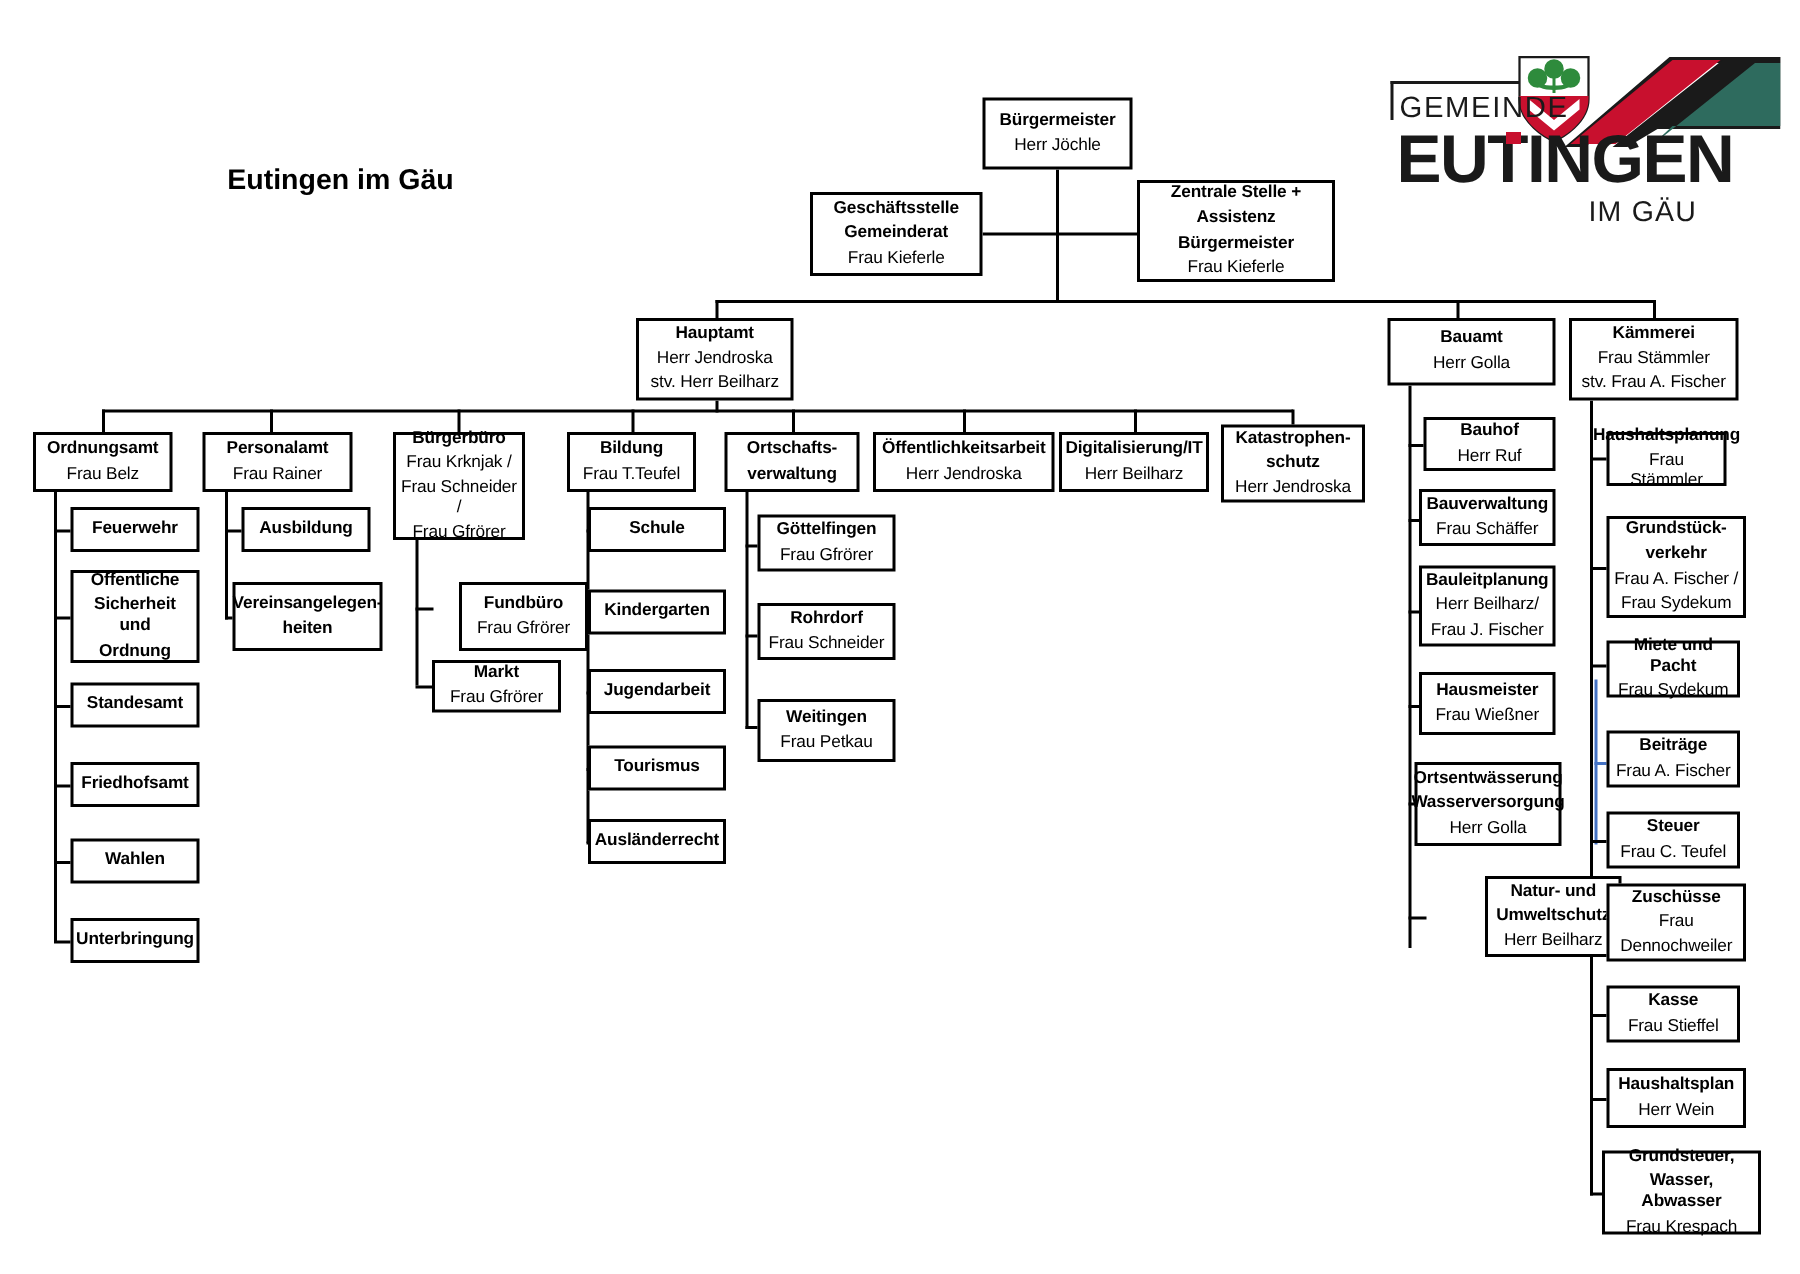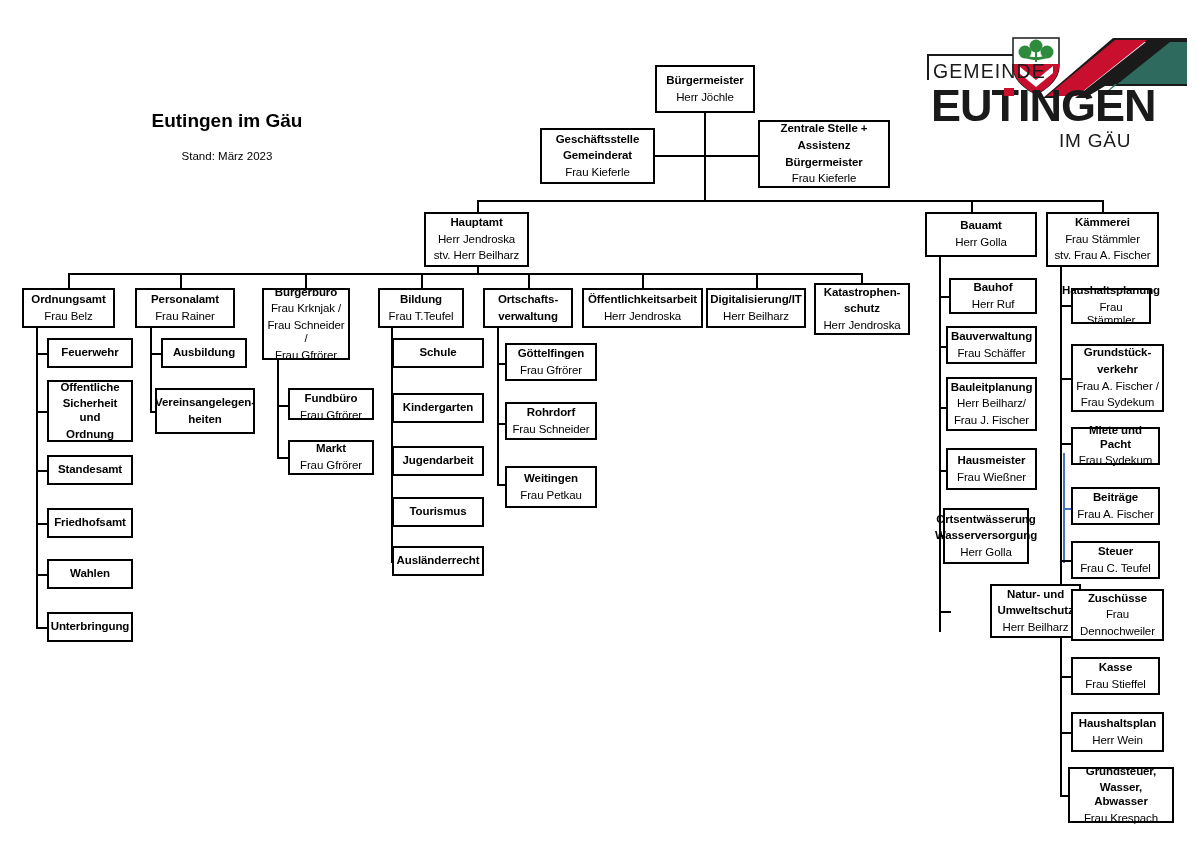--- a/index.html
+++ b/index.html
@@ -59,21 +59,20 @@
   #logo { position: absolute; left: 925px; top: 26px; width: 262px; height: 132px; }
   #logo svg { display: block; }
 </style>
 </head>
 <body>
 
 <div id="canvas">
 
   <div id="heading">
     <div class="h1">Eutingen im Gäu</div>
-    <div class="h2">Stand: März 2023</div>
   </div>
 
   <div id="logo">
     <svg width="262" height="132" viewBox="0 0 262 132" xmlns="http://www.w3.org/2000/svg">
 
       <polygon points="118,72 188,12 262,12 262,16 196,16 132,72" fill="#1A1A1A"></polygon>
       <polygon points="150,72 226,12 262,12 262,60 180,60 160,72" fill="#1A1A1A"></polygon>
       <polygon points="175,72 245,16 262,16 262,58 190,58" fill="#2E6B5E"></polygon>
       <polygon points="122,70 190,14 222,14 152,70" fill="#C8102E"></polygon>
 
@@ -236,21 +235,21 @@
   </div>
   <div class="box" style="left:155px; top:388px; width:100px; height:46px;">
     <span class="t small">Vereinsangelegen-</span>
     <span class="t small">heiten</span>
   </div>
 
   <div class="ln v" style="left:277px; top:360px; height:97px;"></div>
   <div class="ln h" style="left:277px; top:405px; width:12px;"></div>
   <div class="ln h" style="left:277px; top:457px; width:12px;"></div>
 
-  <div class="box" style="left:288px; top:388px; width:86px; height:32px;justify-content:space-between;">
+  <div class="box" style="left:306px; top:388px; width:86px; height:46px;">
     <span class="t">Fundbüro</span>
     <span class="n">Frau Gfrörer</span>
   </div>
   <div class="box" style="left:288px; top:440px; width:86px; height:35px;">
     <span class="t">Markt</span>
     <span class="n">Frau Gfrörer</span>
   </div>
 
   <div class="ln v" style="left:391px; top:328px; height:234px;"></div>
   <div class="ln h" style="left:391px; top:353px; width:12px;"></div>
@@ -311,21 +310,21 @@
   </div>
   <div class="box" style="left:946px; top:377px; width:91px; height:54px;">
     <span class="t small">Bauleitplanung</span>
     <span class="n small">Herr Beilharz/</span>
     <span class="n small">Frau J. Fischer</span>
   </div>
   <div class="box" style="left:946px; top:448px; width:91px; height:42px;">
     <span class="t">Hausmeister</span>
     <span class="n">Frau Wießner</span>
   </div>
-  <div class="box" style="left:943px; top:508px; width:86px; height:56px;">
+  <div class="box" style="left:943px; top:508px; width:98px; height:56px;">
     <span class="t tiny">Ortsentwässerung</span>
     <span class="t tiny">Wasserversorgung</span>
     <span class="n small">Herr Golla</span>
   </div>
   <div class="box" style="left:946px; top:584px; width:91px; height:54px;margin-left:44px;">
     <span class="t small">Natur- und</span>
     <span class="t small">Umweltschutz</span>
     <span class="n small">Herr Beilharz</span>
   </div>
 

